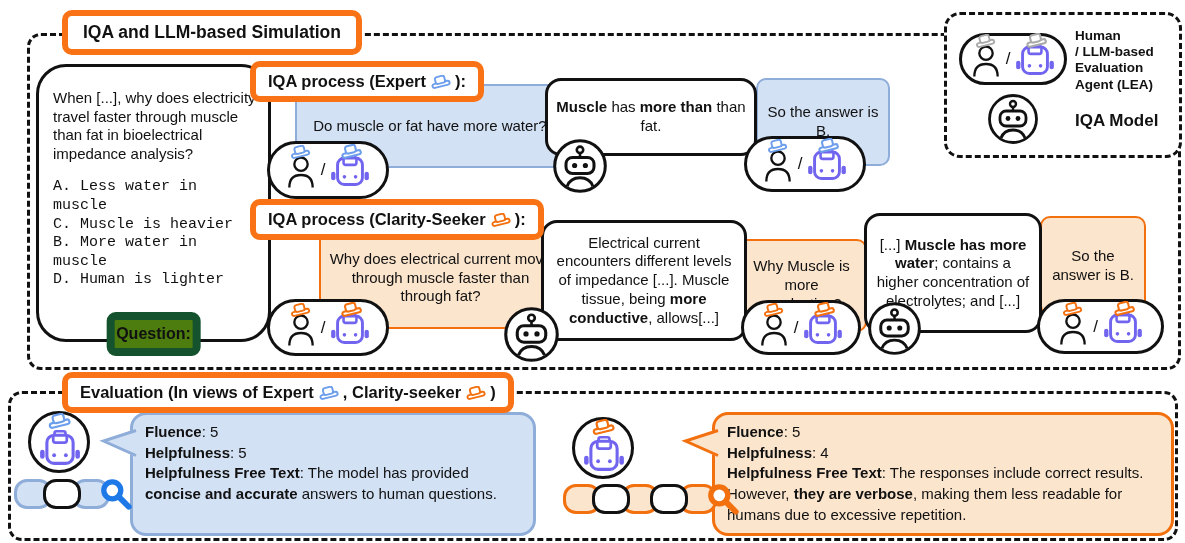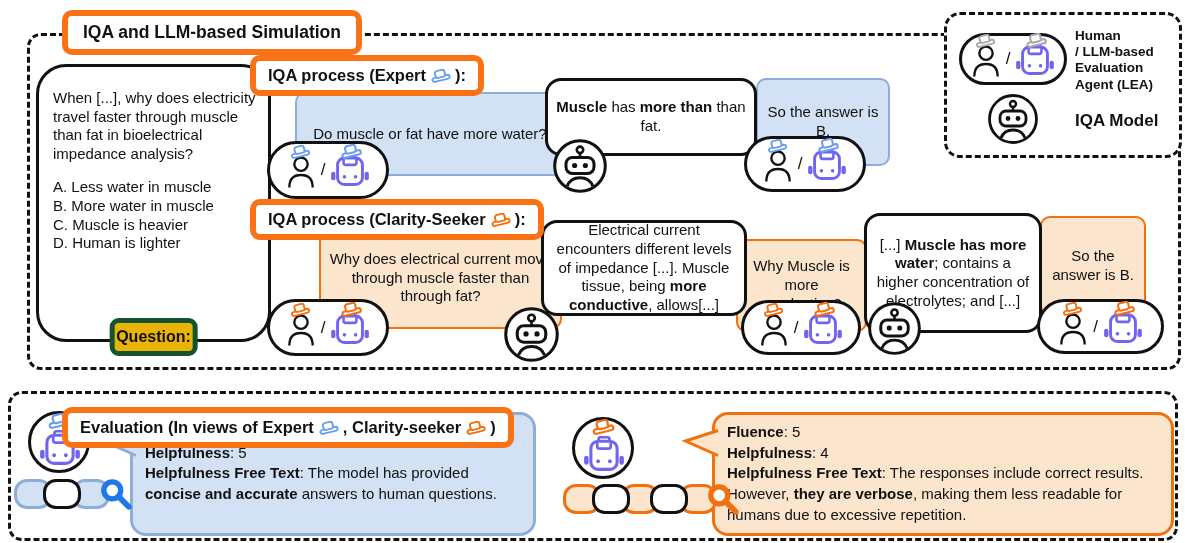--- a/index.html
+++ b/index.html
@@ -7,28 +7,28 @@
          font-family:"Liberation Sans","DejaVu Sans",sans-serif;color:#111;}
   .b{font-weight:bold;text-align:center;}
   
   .dashbox{position:absolute;border:3px dashed #111;border-radius:14px;background:transparent;}
   .sim-box{left:27px;top:33px;width:1148px;height:331px;}
   .eval-box{left:8px;top:391px;width:1164px;height:144px;}
   .titlebox{position:absolute;background:#fff;border:6px solid #f97316;border-radius:10px;
             font-weight:bold;display:inline-flex;align-items:center;gap:3px;white-space:nowrap;}
   .sim-title{left:62px;top:10px;padding:6px 15px;font-size:17.5px;z-index:6;}
   .proc-title{padding:5px 12px;font-size:16.5px;z-index:4;}
-  .eval-title{left:62px;top:372px;padding:5px 12px;font-size:16.5px;z-index:6;margin-top:35px;}
+  .eval-title{left:62px;top:372px;padding:5px 12px;font-size:16.5px;z-index:6;}
   
   .question-box{position:absolute;left:36px;top:64px;width:235px;height:278px;background:#fff;
                 border:3px solid #111;border-radius:30px;padding:22px 8px 8px 14px;box-sizing:border-box;
                 font-size:15px;line-height:1.24;z-index:2;}
-  .q-opts{margin-top:15px;}
-  .q-label{position:absolute;left:50%;transform:translateX(-50%);bottom:-17px;background:#eab308;
-           border:5px solid #14532d;border-radius:9px;padding:4px 2px;font-weight:bold;font-size:16px;white-space:nowrap;}
+  .q-opts{margin-top:15px;font-family:Liberation Mono, monospace;}
+  .q-label{position:absolute;left:50%;transform:translateX(-50%);bottom:-17px;background:#4d7c0f;
+           border:8px solid #14532d;border-radius:9px;padding:4px 2px;font-weight:bold;font-size:16px;white-space:nowrap;}
   
   .legend-box{position:absolute;left:944px;top:12px;width:232px;height:140px;background:#fff;
               border:3px dashed #111;border-radius:16px;z-index:5;}
   .legend-lea{position:absolute;left:128px;top:13px;width:102px;font-weight:bold;font-size:13.5px;line-height:1.2;}
   .legend-iqa{position:absolute;left:128px;top:96px;font-weight:bold;font-size:17px;}
   
   .bubble{position:absolute;box-sizing:border-box;display:flex;align-items:center;justify-content:center;
           text-align:center;font-size:15px;line-height:1.25;padding:6px 8px;}
   .blue{background:#d3e1f5;border:2.5px solid #8fadd9;border-radius:10px;}
   .orange{background:#fce5cd;border:2.5px solid #f3700e;border-radius:10px;}
@@ -109,22 +109,22 @@
 
   <div class="dashbox sim-box"></div>
   <div class="titlebox sim-title">
     <span>IQA and LLM-based Simulation</span>
   </div>
 
   <div class="question-box">
     <div>When [...], why does electricity travel faster through muscle than fat in bioelectrical impedance analysis?</div>
     <div class="q-opts">
       <div>A. Less water in muscle</div>
+      <div>C. Muscle is heavier</div>
       <div>B. More water in muscle</div>
-      <div>C. Muscle is heavier</div>
       <div>D. Human is lighter</div>
     </div>
     <div class="q-label">Question:</div>
   </div>
 
   <div class="legend-box">
     <div class="pill" style="left:12px;top:18px;width:108px;height:52px;">
       <span class="persona">
         <svg class="person">
             <use href="#person"></use>
@@ -150,29 +150,29 @@
       <div>Agent (LEA)</div>
     </div>
     <span class="iqa-circle" style="left:40px;top:78px;width:52px;height:52px;">
       <svg viewBox="0 0 52 52">
           <use href="#iqarobot"></use>
         </svg>
     </span>
     <div class="legend-iqa">IQA Model</div>
   </div>
 
-  <div class="titlebox proc-title" style="left:250px;top:55px;text-align:center;">
+  <div class="titlebox proc-title" style="left:250px;top:61px;text-align:center;">
     <span>IQA process (Expert</span>
     <svg class="hatsvg" style="color:#6d9eeb" viewBox="0 0 24 16">
         <use href="#hat"></use>
       </svg>
     <span>):</span>
   </div>
 
-  <div class="bubble blue" style="left:295px;top:92px;width:270px;height:84px;">
+  <div class="bubble blue" style="left:295px;top:84px;width:270px;height:84px;">
     <span>Do muscle or fat have more water?</span>
   </div>
   <div class="pill" style="left:267px;top:141px;width:122px;height:58px;">
     <span class="persona">
       <svg class="person">
           <use href="#person"></use>
         </svg>
       <svg class="hat" style="color:#6d9eeb">
           <use href="#hat"></use>
         </svg>
@@ -244,21 +244,21 @@
     <span class="robopack">
       <svg class="robot">
           <use href="#robot"></use>
         </svg>
       <svg class="hat" style="color:#f3700e">
           <use href="#hat"></use>
         </svg>
     </span>
   </div>
 
-  <div class="bubble white" style="left:541px;top:220px;width:206px;height:96px;padding:4px 6px;">
+  <div class="bubble white" style="left:541px;top:220px;width:206px;height:121px;padding:4px 6px;">
     <span><span>Electrical current encounters different levels of impedance [...]. Muscle tissue, being </span><span class="b">more conductive</span><span>, allows[...]</span></span>
   </div>
   <span class="iqa-circle" style="left:503px;top:306px;width:57px;height:57px;">
     <svg viewBox="0 0 52 52">
         <use href="#iqarobot"></use>
       </svg>
   </span>
 
   <div class="bubble orange" style="left:736px;top:239px;width:131px;height:93px;">
     <span>Why Muscle is more conductive?</span>

